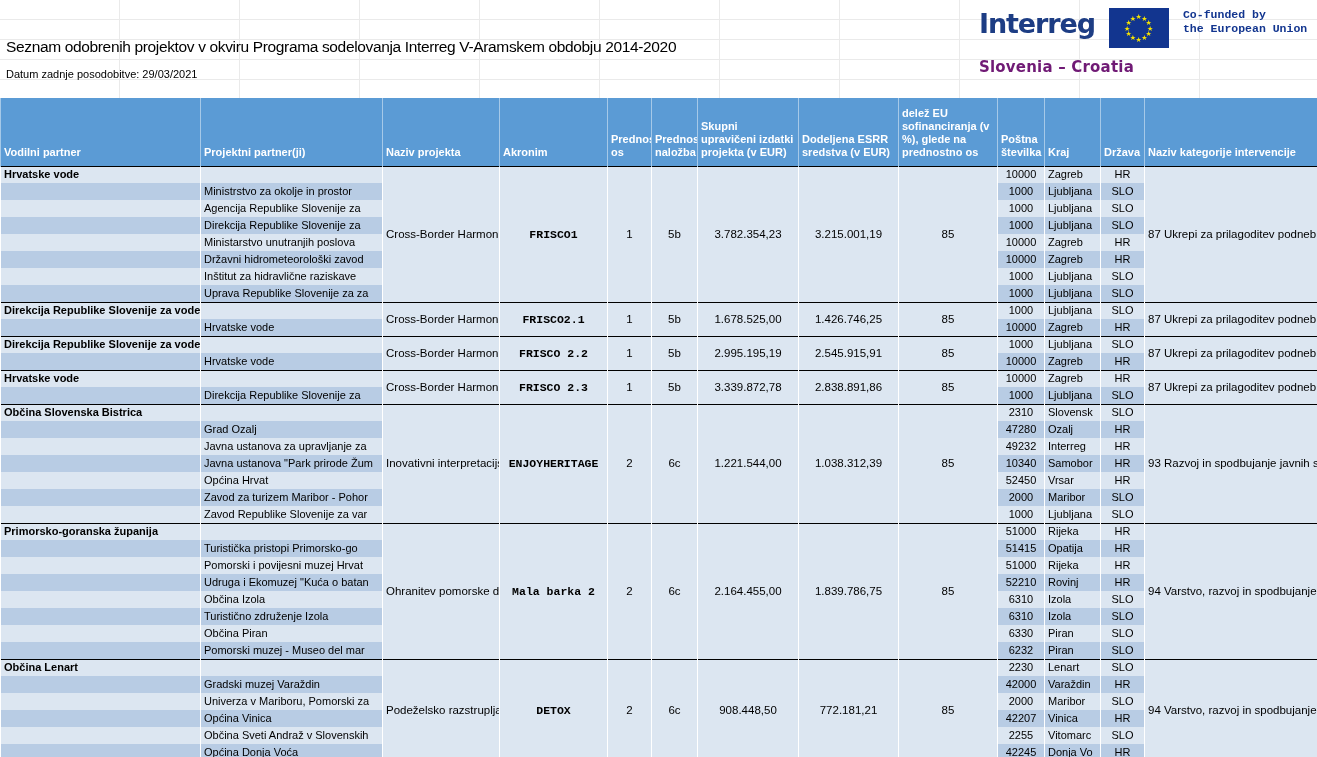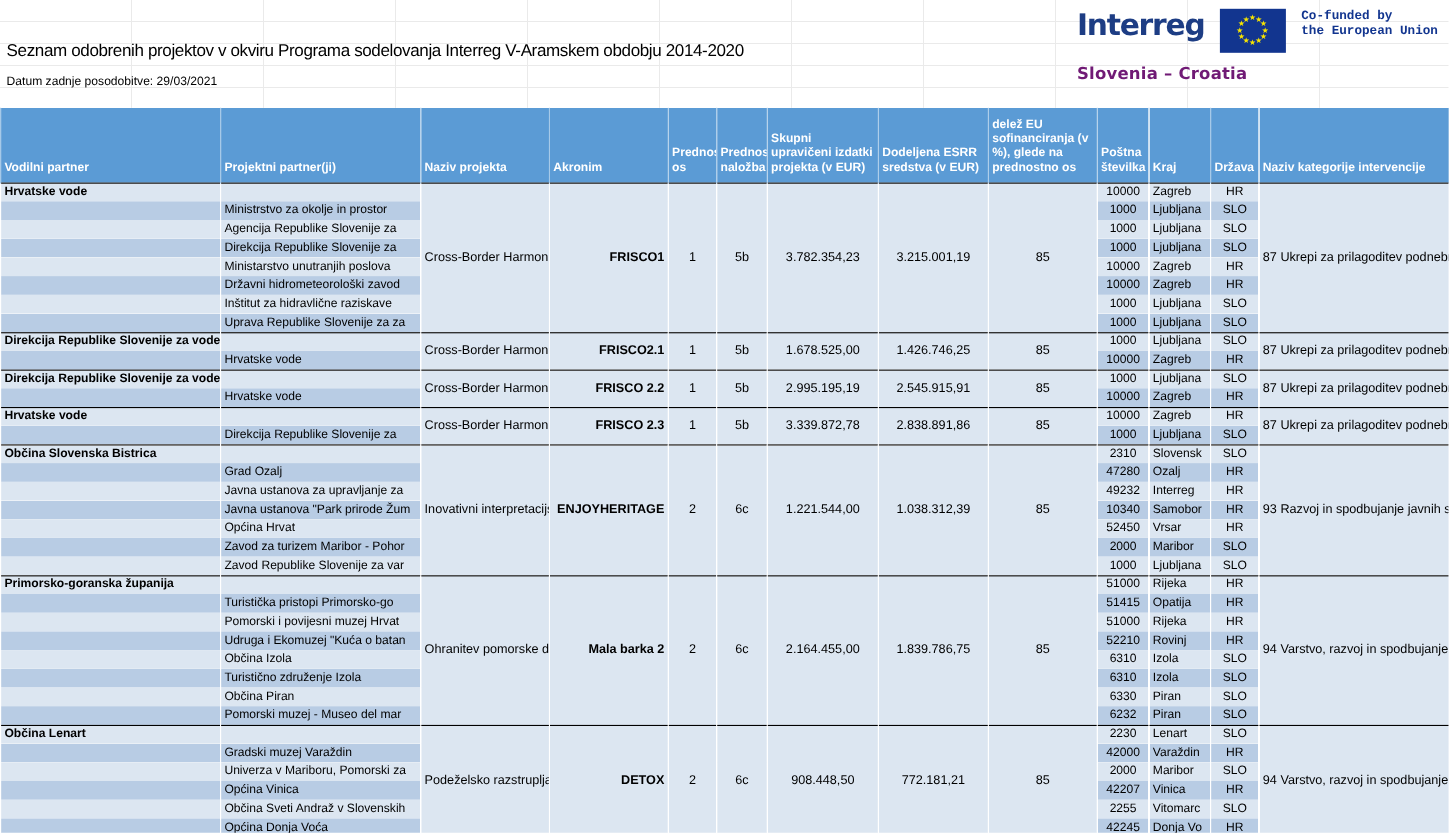--- a/index.html
+++ b/index.html
@@ -144,23 +144,24 @@
   }
   td.just.nj { text-align: left; }
   td.wrapcell {
     white-space: normal;
     vertical-align: top;
     line-height: 17px;
     font-size: 11.5px;
     padding-top: 1px;
   }
   td.midcell {
-    text-align: right;
+    text-align: center;
     font-weight: bold;
     font-size: 11.5px;
+    font-family: Liberation Mono, monospace;
   }
   td.num { text-align: center; font-size: 11.5px; }
   td.small { font-size: 11px; }
 
   
   tr.grp-top > td, tr.grp-top > th { border-top: 1.6px solid #000; }
   tr.last-row > td { border-bottom: 1.6px solid #000; }
 </style>
 </head>
 <body>

